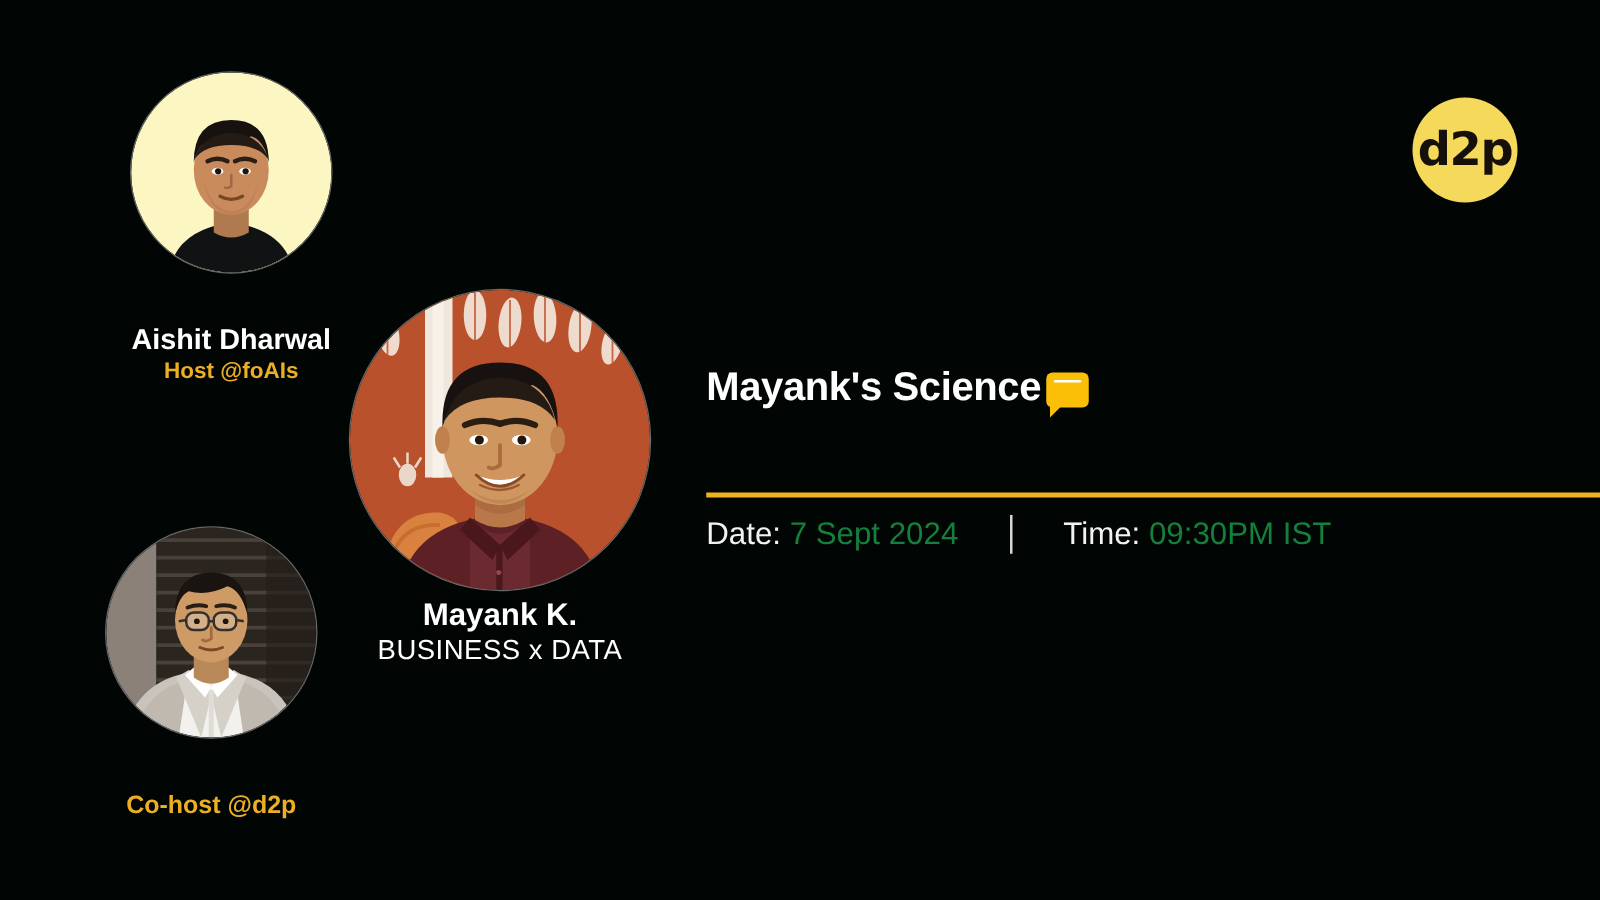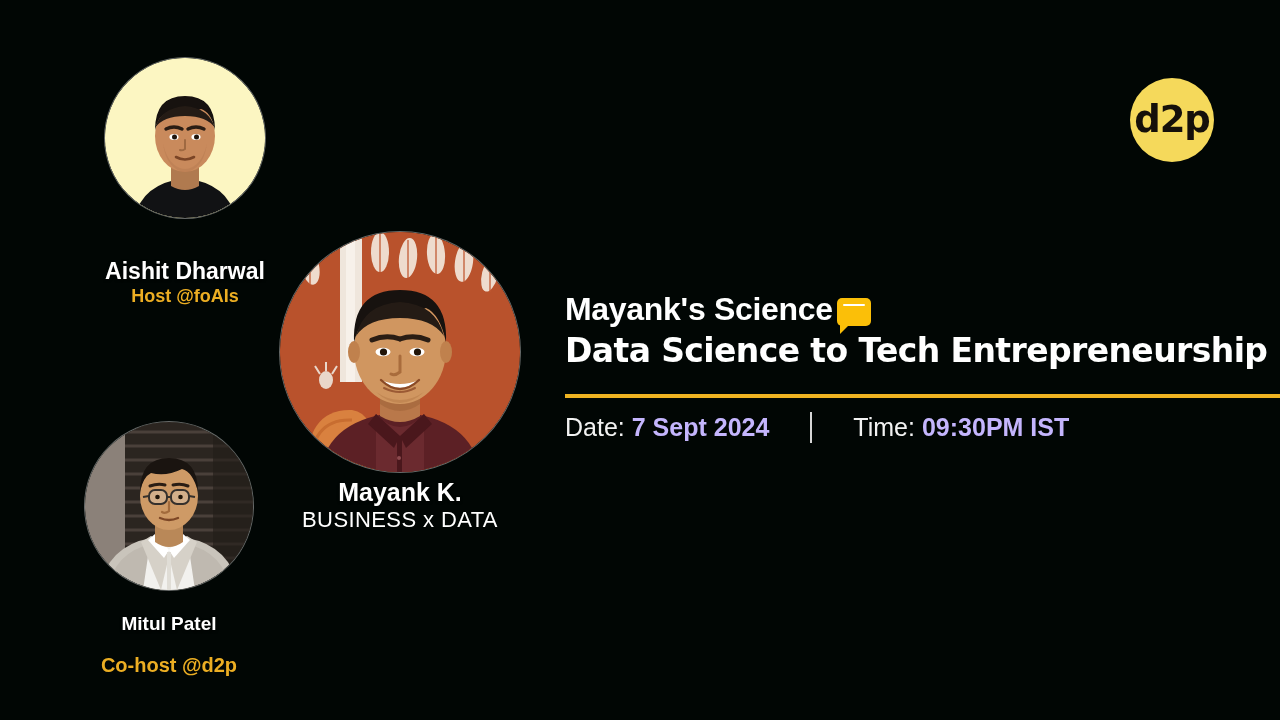--- a/index.html
+++ b/index.html
@@ -106,21 +106,21 @@
   }
 
   .when{
     position:absolute; left:565px; top:412px;
     display:flex; align-items:center;
     font-size:25px; line-height:1;
     white-space:nowrap;
     gap:25px;
   }
   .when .lbl{ color:#f2f2f2; font-weight:400; }
-  .when .val{ color:#c4b5fd; font-weight:700; }
+  .when .val{ color:#15803d; font-weight:400; }
   .when .pair{ display:flex; gap:7px; align-items:baseline; }
   .vsep{
     width:2px; height:31px; background:#d6d6d6;
     margin:0 16px; flex:none;
   }
 </style>
 </head>
 <body>
 
 <div class="poster">
@@ -300,32 +300,30 @@
         <path d="M88 63 q8-2 15 1" stroke="#2a1d14" stroke-width="3" fill="none" stroke-linecap="round"></path>
 
         <path d="M84 80 v9 q-4 3 -7 1" stroke="#A26B3C" stroke-width="2.2" fill="none" stroke-linecap="round"></path>
 
         <path d="M75 96 q9 4 18 0" stroke="#7d4726" stroke-width="2.4" fill="none" stroke-linecap="round"></path>
       </g>
     </svg>
   </div>
 
   <div class="speaker sp-cohost">
-    <div class="sp-name">Mitul Patel</div>
     <div class="sp-role">Co-host @d2p</div>
   </div>
 
   <div class="info">
     <div class="eyebrow">
       <span>Mayank's Science</span>
       <span class="bubble">
         <span class="bubble-line"></span>
       </span>
     </div>
-    <div class="headline">Data Science to Tech Entrepreneurship</div>
   </div>
 
   <div class="rule"></div>
 
   <div class="when">
     <span class="pair">
       <span class="lbl">Date:</span>
       <span class="val">7 Sept 2024</span>
     </span>
     <span class="vsep"></span>

